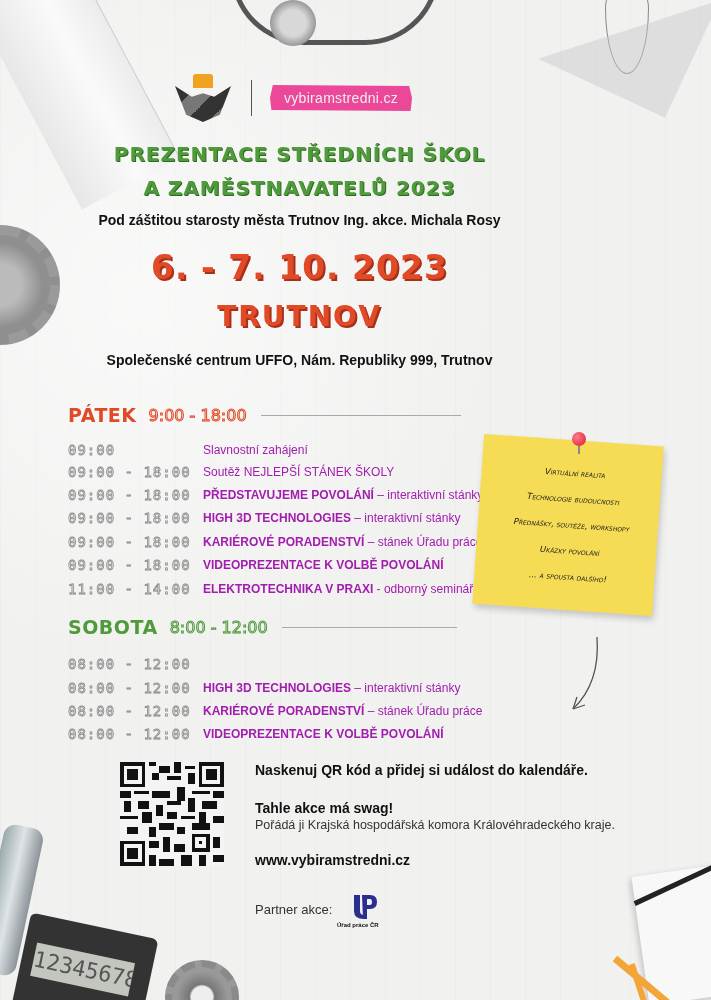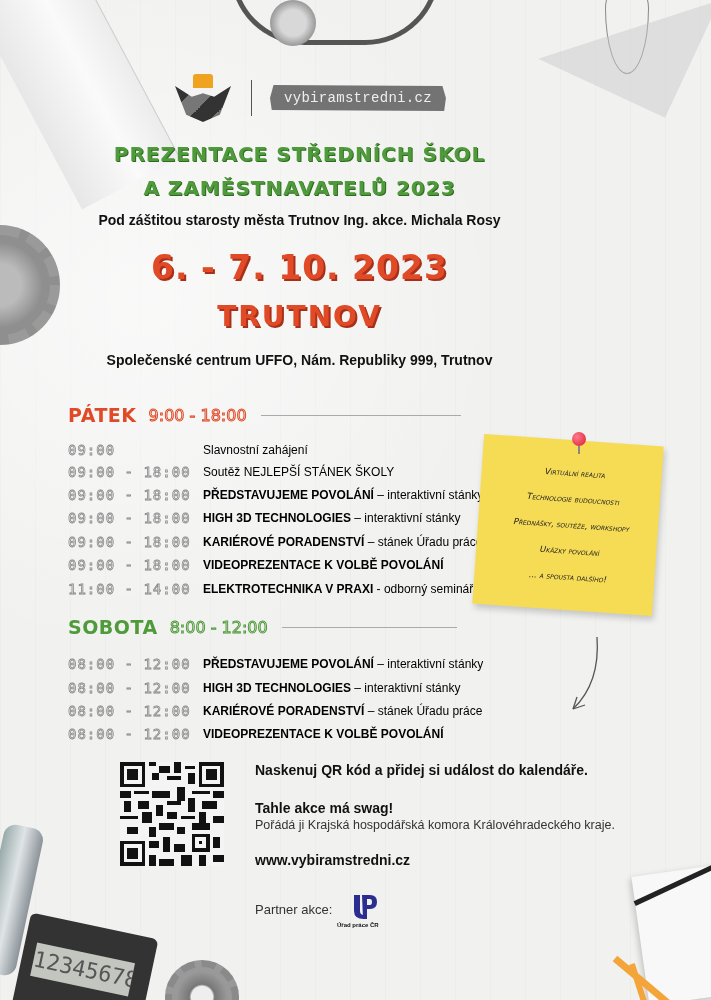--- a/index.html
+++ b/index.html
@@ -32,38 +32,38 @@
   
   .logo-row { left:175px; top:72px; width:370px; height:52px; display:flex; align-items:center; }
   .komora-emblem { width:56px; height:52px; position:relative; }
   .crown { position:absolute; left:18px; top:2px; width:20px; height:14px; background:#f0a321; border-radius:3px 3px 0 0; }
   .wings { position:absolute; left:0; top:14px; width:56px; height:36px; background:linear-gradient(135deg,#333 25%,#777 25% 50%,#333 50% 75%,#777 75%); clip-path:polygon(0 0,30% 30%,50% 20%,70% 30%,100% 0,80% 80%,50% 100%,20% 80%); }
   .komora-text { margin-left:8px; display:flex; flex-direction:column; line-height:1; }
   .komora-small { font-size:8px; font-weight:bold; color:#333; letter-spacing:.2px; }
   .komora-big { font-size:20px; font-weight:bold; color:#222; letter-spacing:1px; font-style:italic; margin:1px 0; }
   .komora-region { font-size:6.5px; color:#555; }
   .logo-divider { width:1px; height:36px; background:#555; margin:0 18px 0 20px; }
-  .vybiram-badge { background:#737373; color:#eee; font-size:14px; padding:5px 14px; border-radius:2px; font-family:Liberation Mono, monospace; letter-spacing:.3px; clip-path:polygon(2% 0,98% 4%,100% 50%,99% 100%,1% 96%,0 50%); }
+  .vybiram-badge { background:#ec4899; color:#eee; font-size:14px; padding:5px 14px; border-radius:2px; font-family:Liberation Sans, sans-serif; letter-spacing:.3px; clip-path:polygon(2% 0,98% 4%,100% 50%,99% 100%,1% 96%,0 50%); }
 
   
   .title { left:0; width:599px; text-align:center; font-family:"DejaVu Sans", sans-serif; font-weight:bold; }
   .title-green { color:#4f9a3a; font-size:20px; letter-spacing:1px; text-shadow:1px 1px 0 #2e6b22; }
   .subtitle { top:212px; font-family:"Liberation Sans", sans-serif; font-size:14px; color:#111; font-weight:bold; }
   .date { top:248px; font-size:33px; color:#e04a26; text-shadow:2px 2px 0 #a8301a; letter-spacing:1px; }
   .city { top:300px; font-size:28px; color:#e04a26; text-shadow:2px 2px 0 #a8301a; letter-spacing:2px; }
   .venue { top:352px; font-family:"Liberation Sans", sans-serif; font-size:14px; font-weight:bold; color:#111; }
 
   
   .day-header { left:68px; display:flex; align-items:center; }
   .day-name { font-family:"DejaVu Sans", sans-serif; font-weight:bold; font-size:19px; letter-spacing:.5px; }
   .day-time { font-family:"DejaVu Sans", sans-serif; font-size:16px; margin-left:12px; color:transparent; -webkit-text-stroke:1px; }
   .day-line { height:1px; background:#aaa; margin-left:14px; }
   .row { left:68px; display:flex; align-items:center; height:23px; }
   .row-time { width:135px; font-family:"DejaVu Sans Mono", monospace; font-size:14px; color:transparent; -webkit-text-stroke:0.8px #888; letter-spacing:1px; white-space:nowrap; }
-  .row-text { font-family:"Liberation Sans", sans-serif; font-size:12px; color:#000000; white-space:nowrap; }
+  .row-text { font-family:"Liberation Sans", sans-serif; font-size:12px; color:#a21caf; white-space:nowrap; }
   .row-text b { font-weight:bold; }
 
   
   .sticky { left:478px; top:440px; width:180px; height:170px; background:#f6dc55; transform:rotate(4deg); box-shadow:2px 4px 6px rgba(0,0,0,.18); }
   .pin { left:572px; top:432px; width:14px; height:14px; border-radius:50%; background:radial-gradient(circle at 35% 35%,#ff7b8a,#d81a32); z-index:3; }
   .pin-needle { left:578px; top:446px; width:2px; height:8px; background:#888; z-index:2; }
   .sticky-list { left:478px; top:468px; width:186px; text-align:center; transform:rotate(4deg); font-family:"DejaVu Sans", sans-serif; font-size:8.5px; font-style:italic; font-variant:small-caps; color:#222; }
   .sticky-list div { margin-bottom:16px; }
   .arrow { left:565px; top:635px; }
 
@@ -147,21 +147,20 @@
 </div>
 
 <div class="abs day-header" style="top:616px;">
   <span class="day-name" style="color:#4f9a3a;">SOBOTA</span>
   <span class="day-time" style="-webkit-text-stroke-color:#4f9a3a;">8:00 - 12:00</span>
   <span class="day-line" style="width:175px;"></span>
 </div>
 
 <div class="abs row" style="top:652px;">
   <span class="row-time">08:00 - 12:00</span>
-  <span class="row-text"><b>PŘEDSTAVUJEME POVOLÁNÍ</b><span> – interaktivní stánky</span></span>
 </div>
 <div class="abs row" style="top:676px;">
   <span class="row-time">08:00 - 12:00</span>
   <span class="row-text"><b>HIGH 3D TECHNOLOGIES</b><span> – interaktivní stánky</span></span>
 </div>
 <div class="abs row" style="top:699px;">
   <span class="row-time">08:00 - 12:00</span>
   <span class="row-text"><b>KARIÉROVÉ PORADENSTVÍ</b><span> – stánek Úřadu práce</span></span>
 </div>
 <div class="abs row" style="top:722px;">

